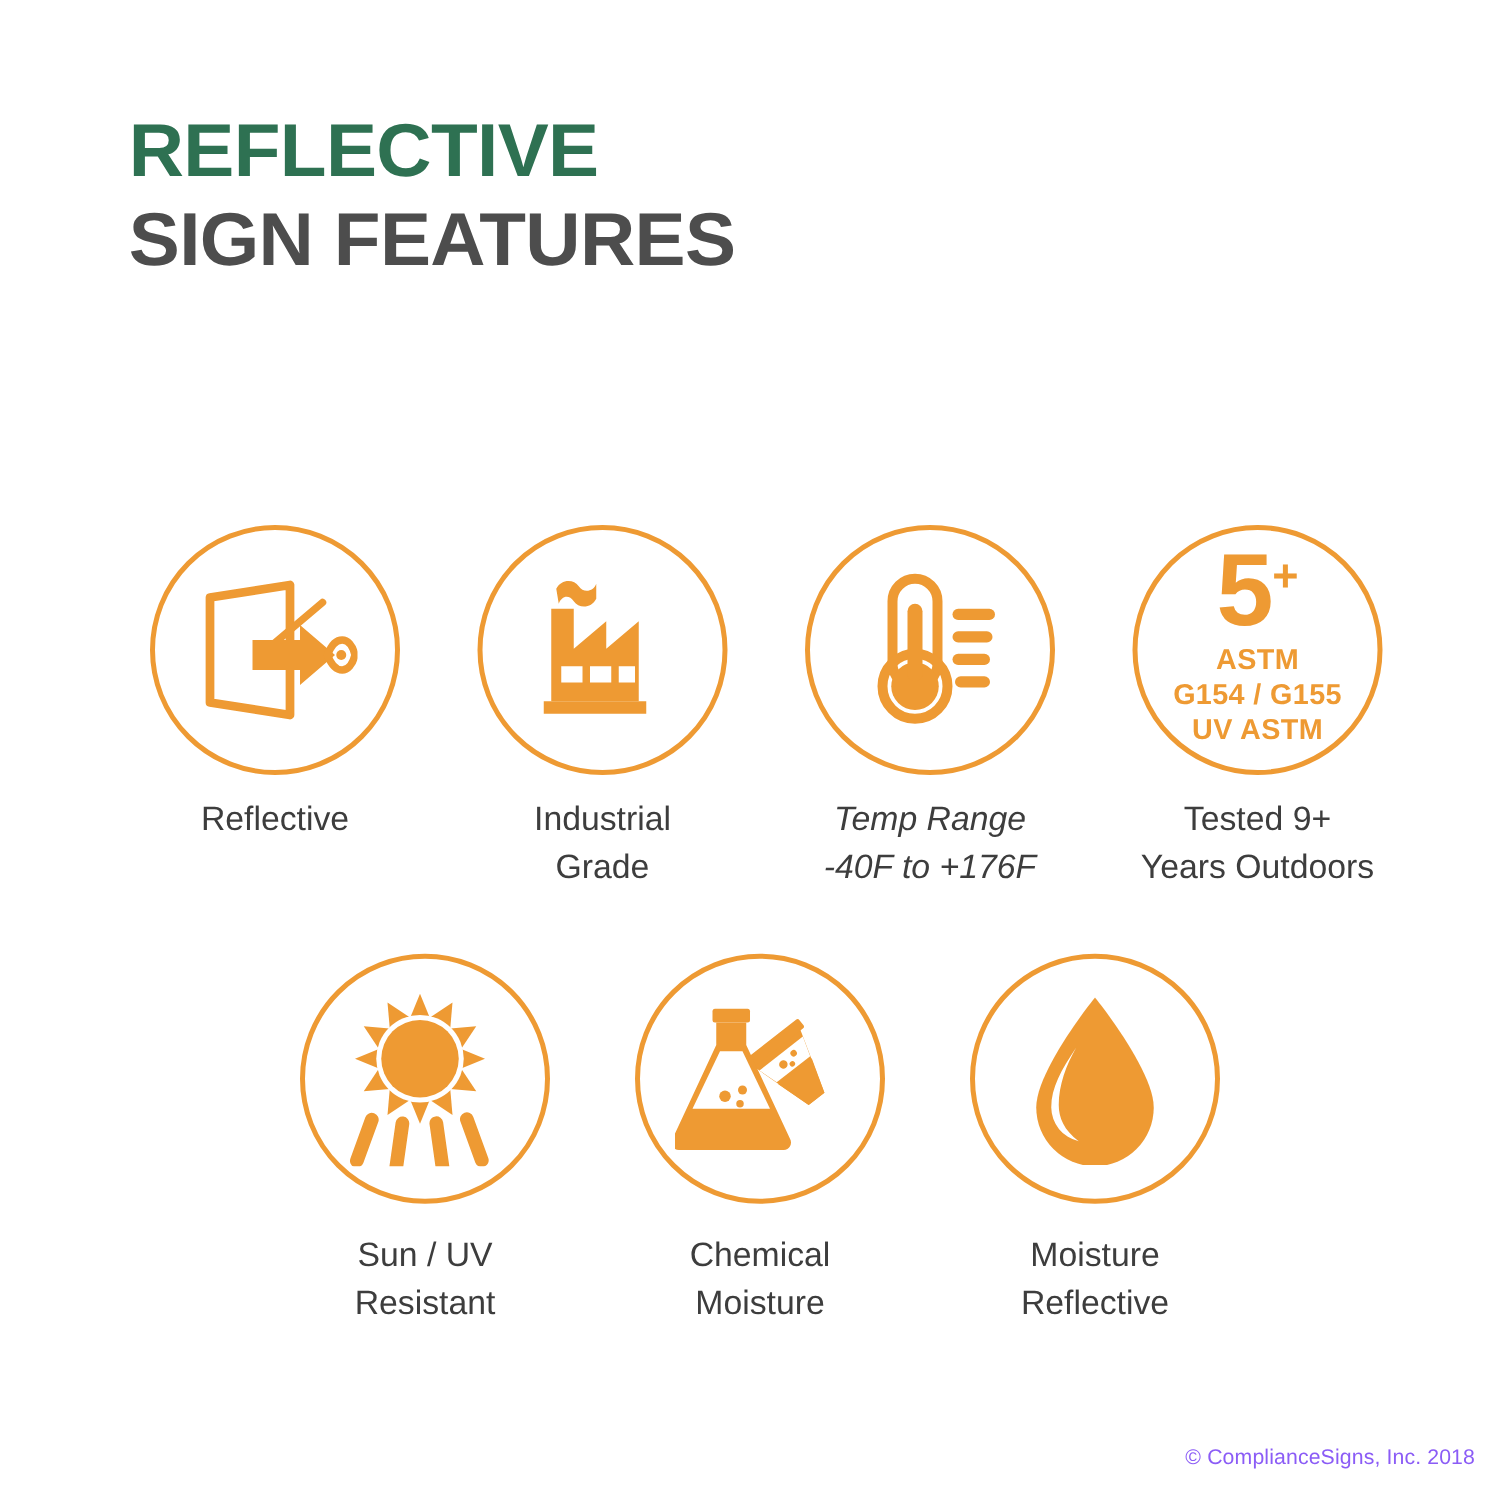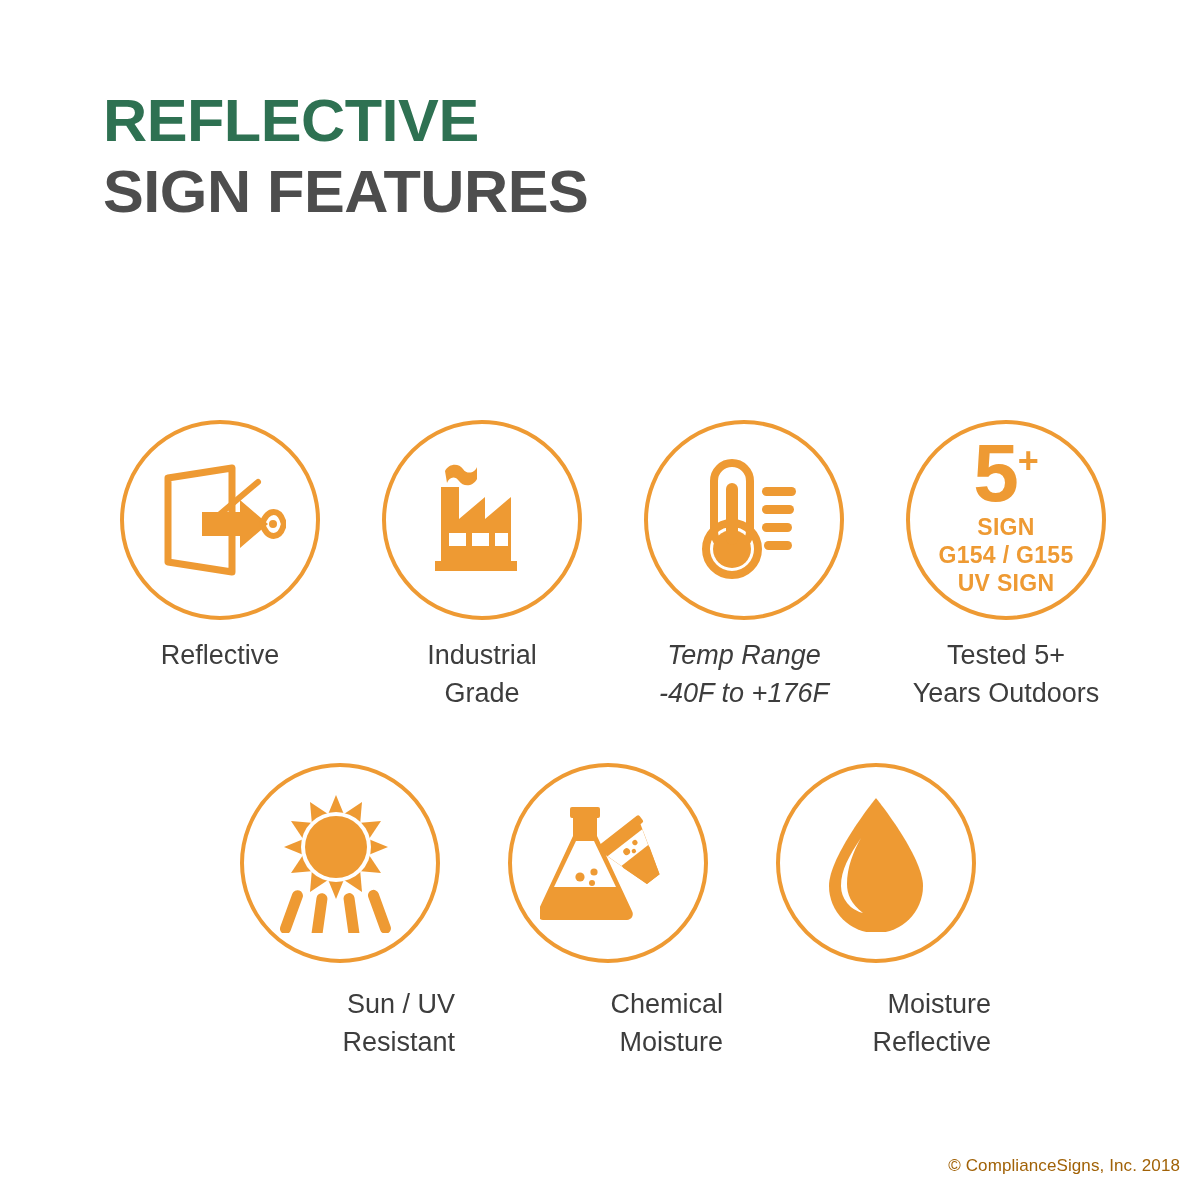--- a/index.html
+++ b/index.html
@@ -62,21 +62,21 @@
   }
   .label {
     margin-top: 16px;
     text-align: center;
     color: #3d3d3d;
     font-size: 27px;
     line-height: 1.42;
     font-weight: normal;
     white-space: pre-line;
   }
-  .row-2 .label { margin-top: 22px; text-align: right; }
+  .row-2 .label { margin-top: 22px; }
 
   
   .feature-reflective .label,
   .feature-industrial .label { width: 210px; }
   .feature-temp .label { width: 240px; margin-left: 0; font-style: italic; }
   .feature-tested .label { width: 250px; }
   .feature-sun .label,
   .feature-chemical .label,
   .feature-moisture .label { width: 230px; }
 
@@ -112,21 +112,21 @@
     font-size: 23px;
     line-height: 1.22;
     letter-spacing: 0.3px;
   }
 
   
   .footer {
     position: absolute;
     right: 20px;
     bottom: 24px;
-    color: #a16207;
+    color: #8b5cf6;
     font-size: 17px;
     letter-spacing: 0.1px;
   }
 
   svg { display: block; }
 </style>
 </head>
 <body>
 
 <div id="page">
@@ -203,27 +203,27 @@
     </div>
 
     <div class="feature feature-tested">
       <div class="circle">
         <div class="astm">
           <div class="astm-top">
             <span class="astm-five">5</span>
             <span class="astm-plus">+</span>
           </div>
           <div class="astm-lines">
-            <div>SIGN</div>
+            <div>ASTM</div>
             <div>G154 / G155</div>
-            <div>UV SIGN</div>
+            <div>UV ASTM</div>
           </div>
         </div>
       </div>
-      <div class="label">Tested 5+
+      <div class="label">Tested 9+
 Years Outdoors</div>
     </div>
 
   </div>
 
   <div class="row row-2">
 
     <div class="feature feature-sun">
       <div class="circle">
         <span>

